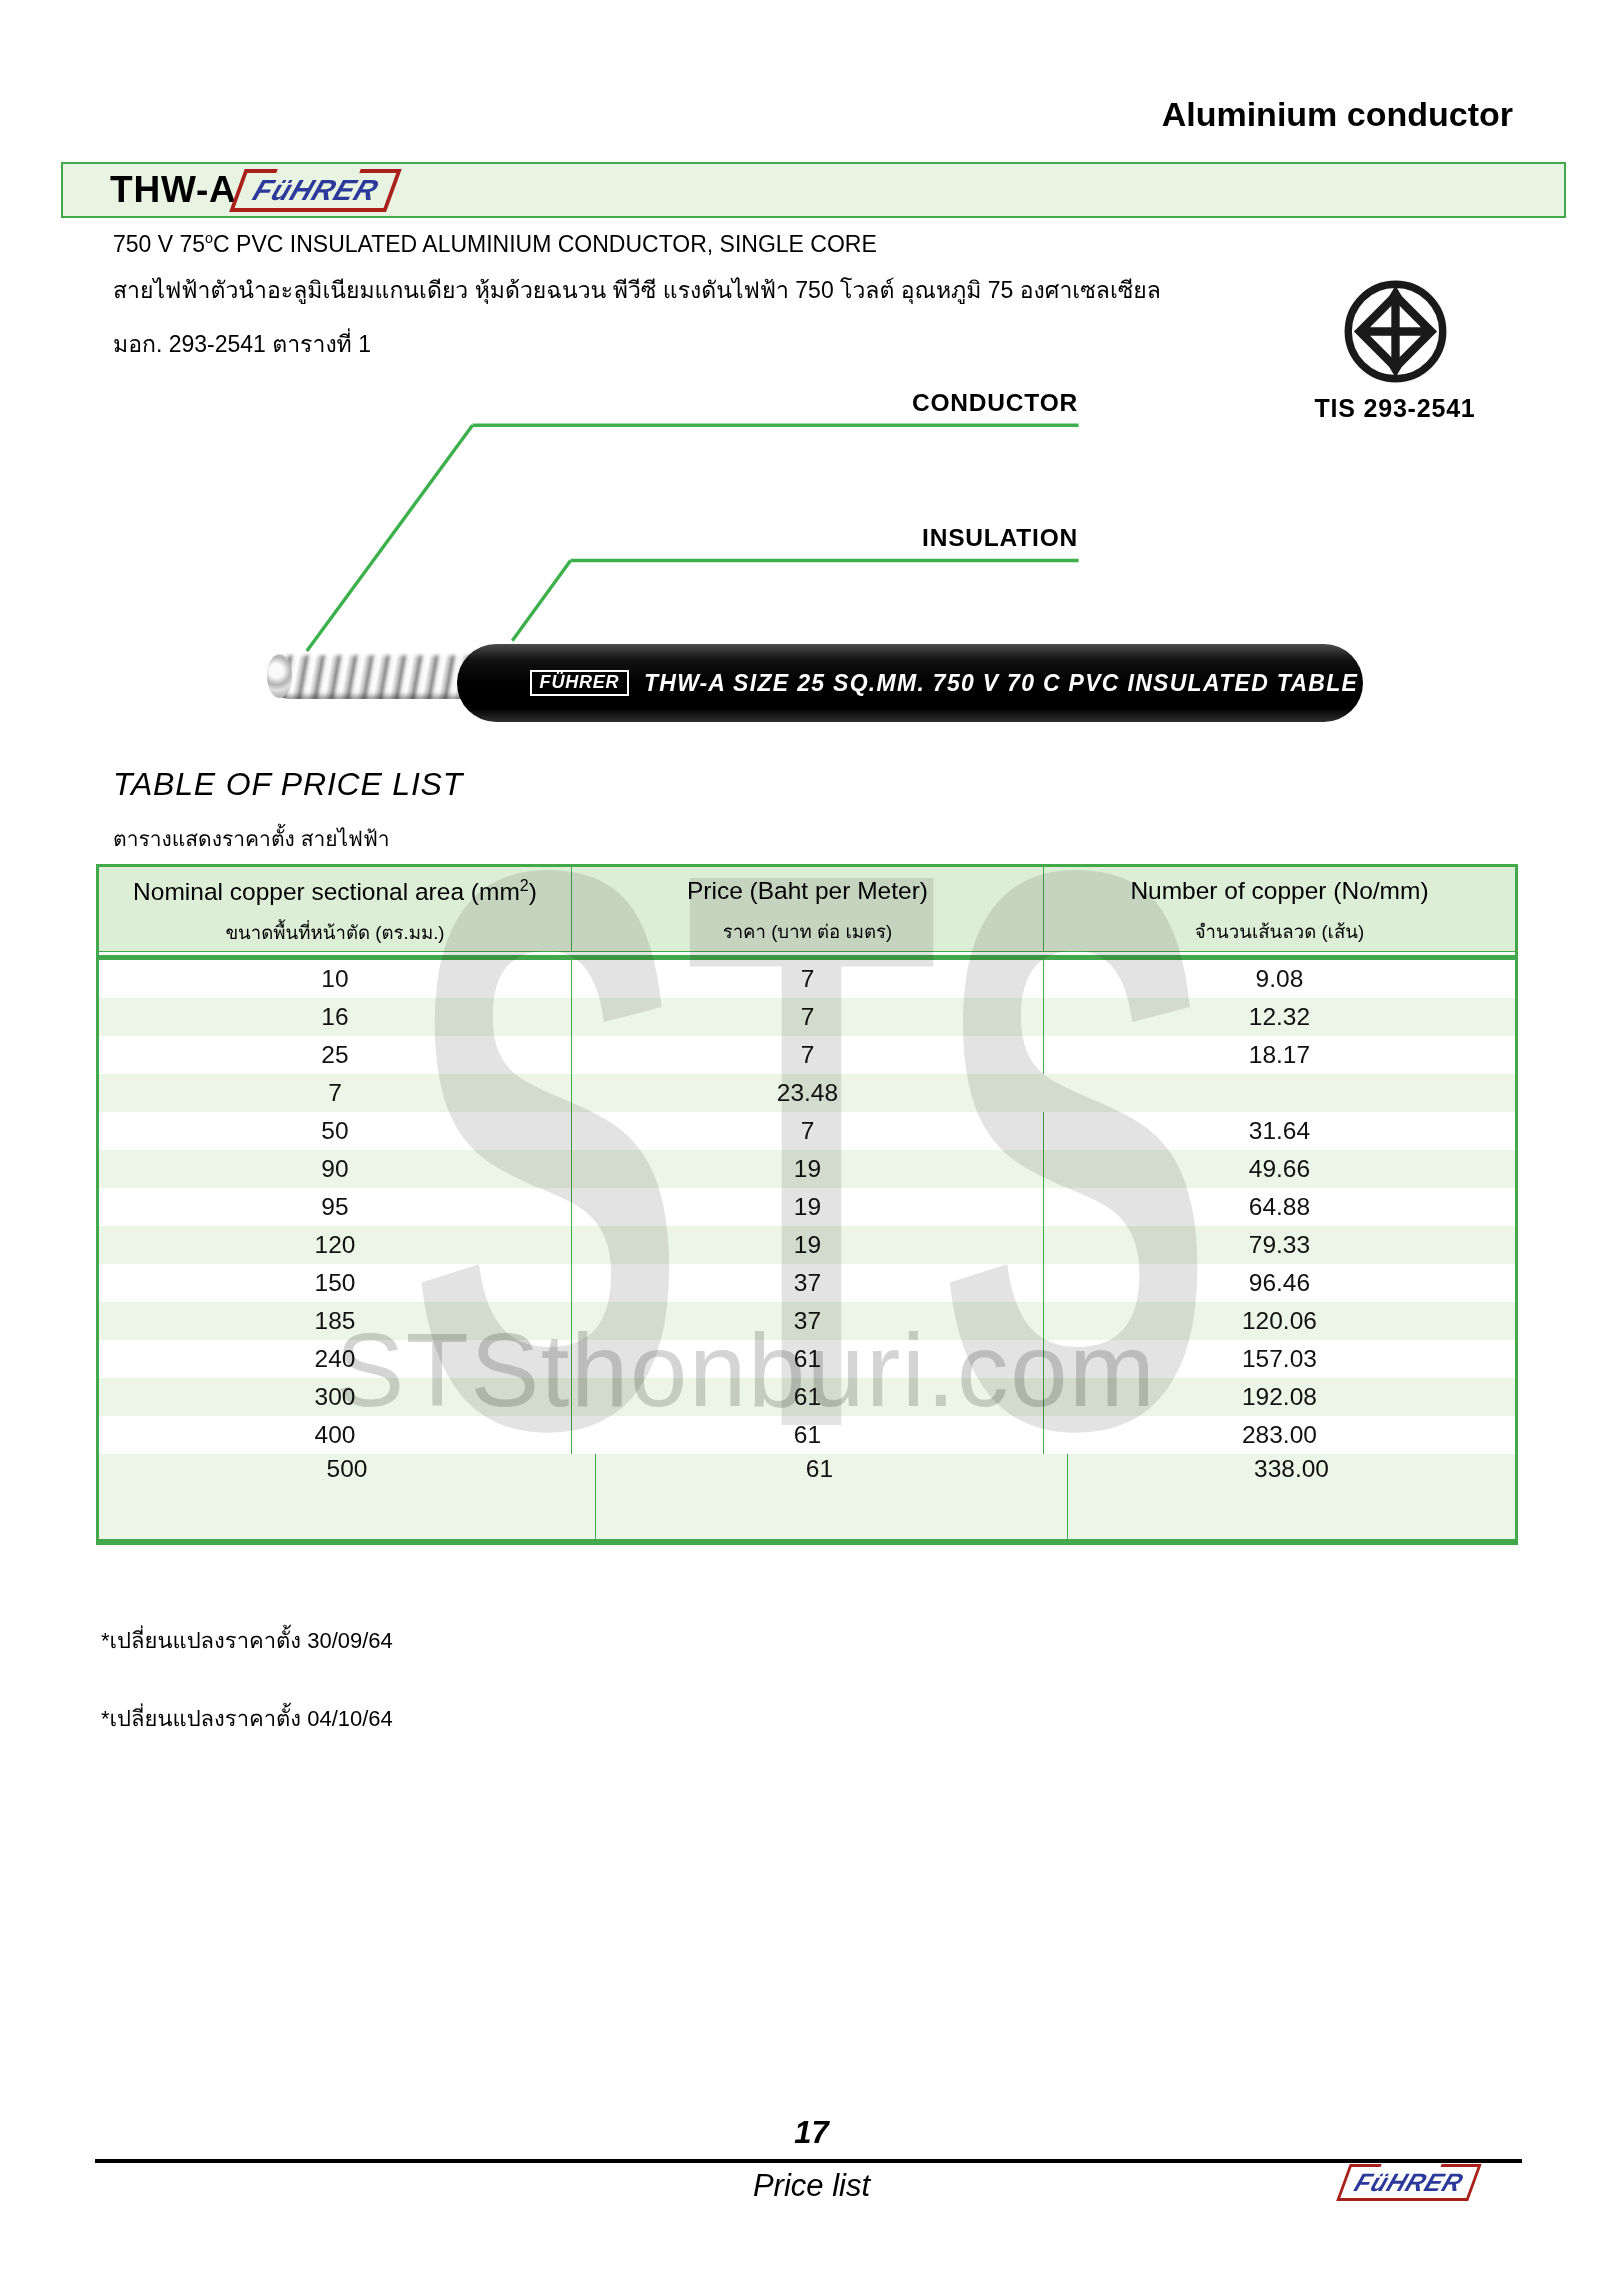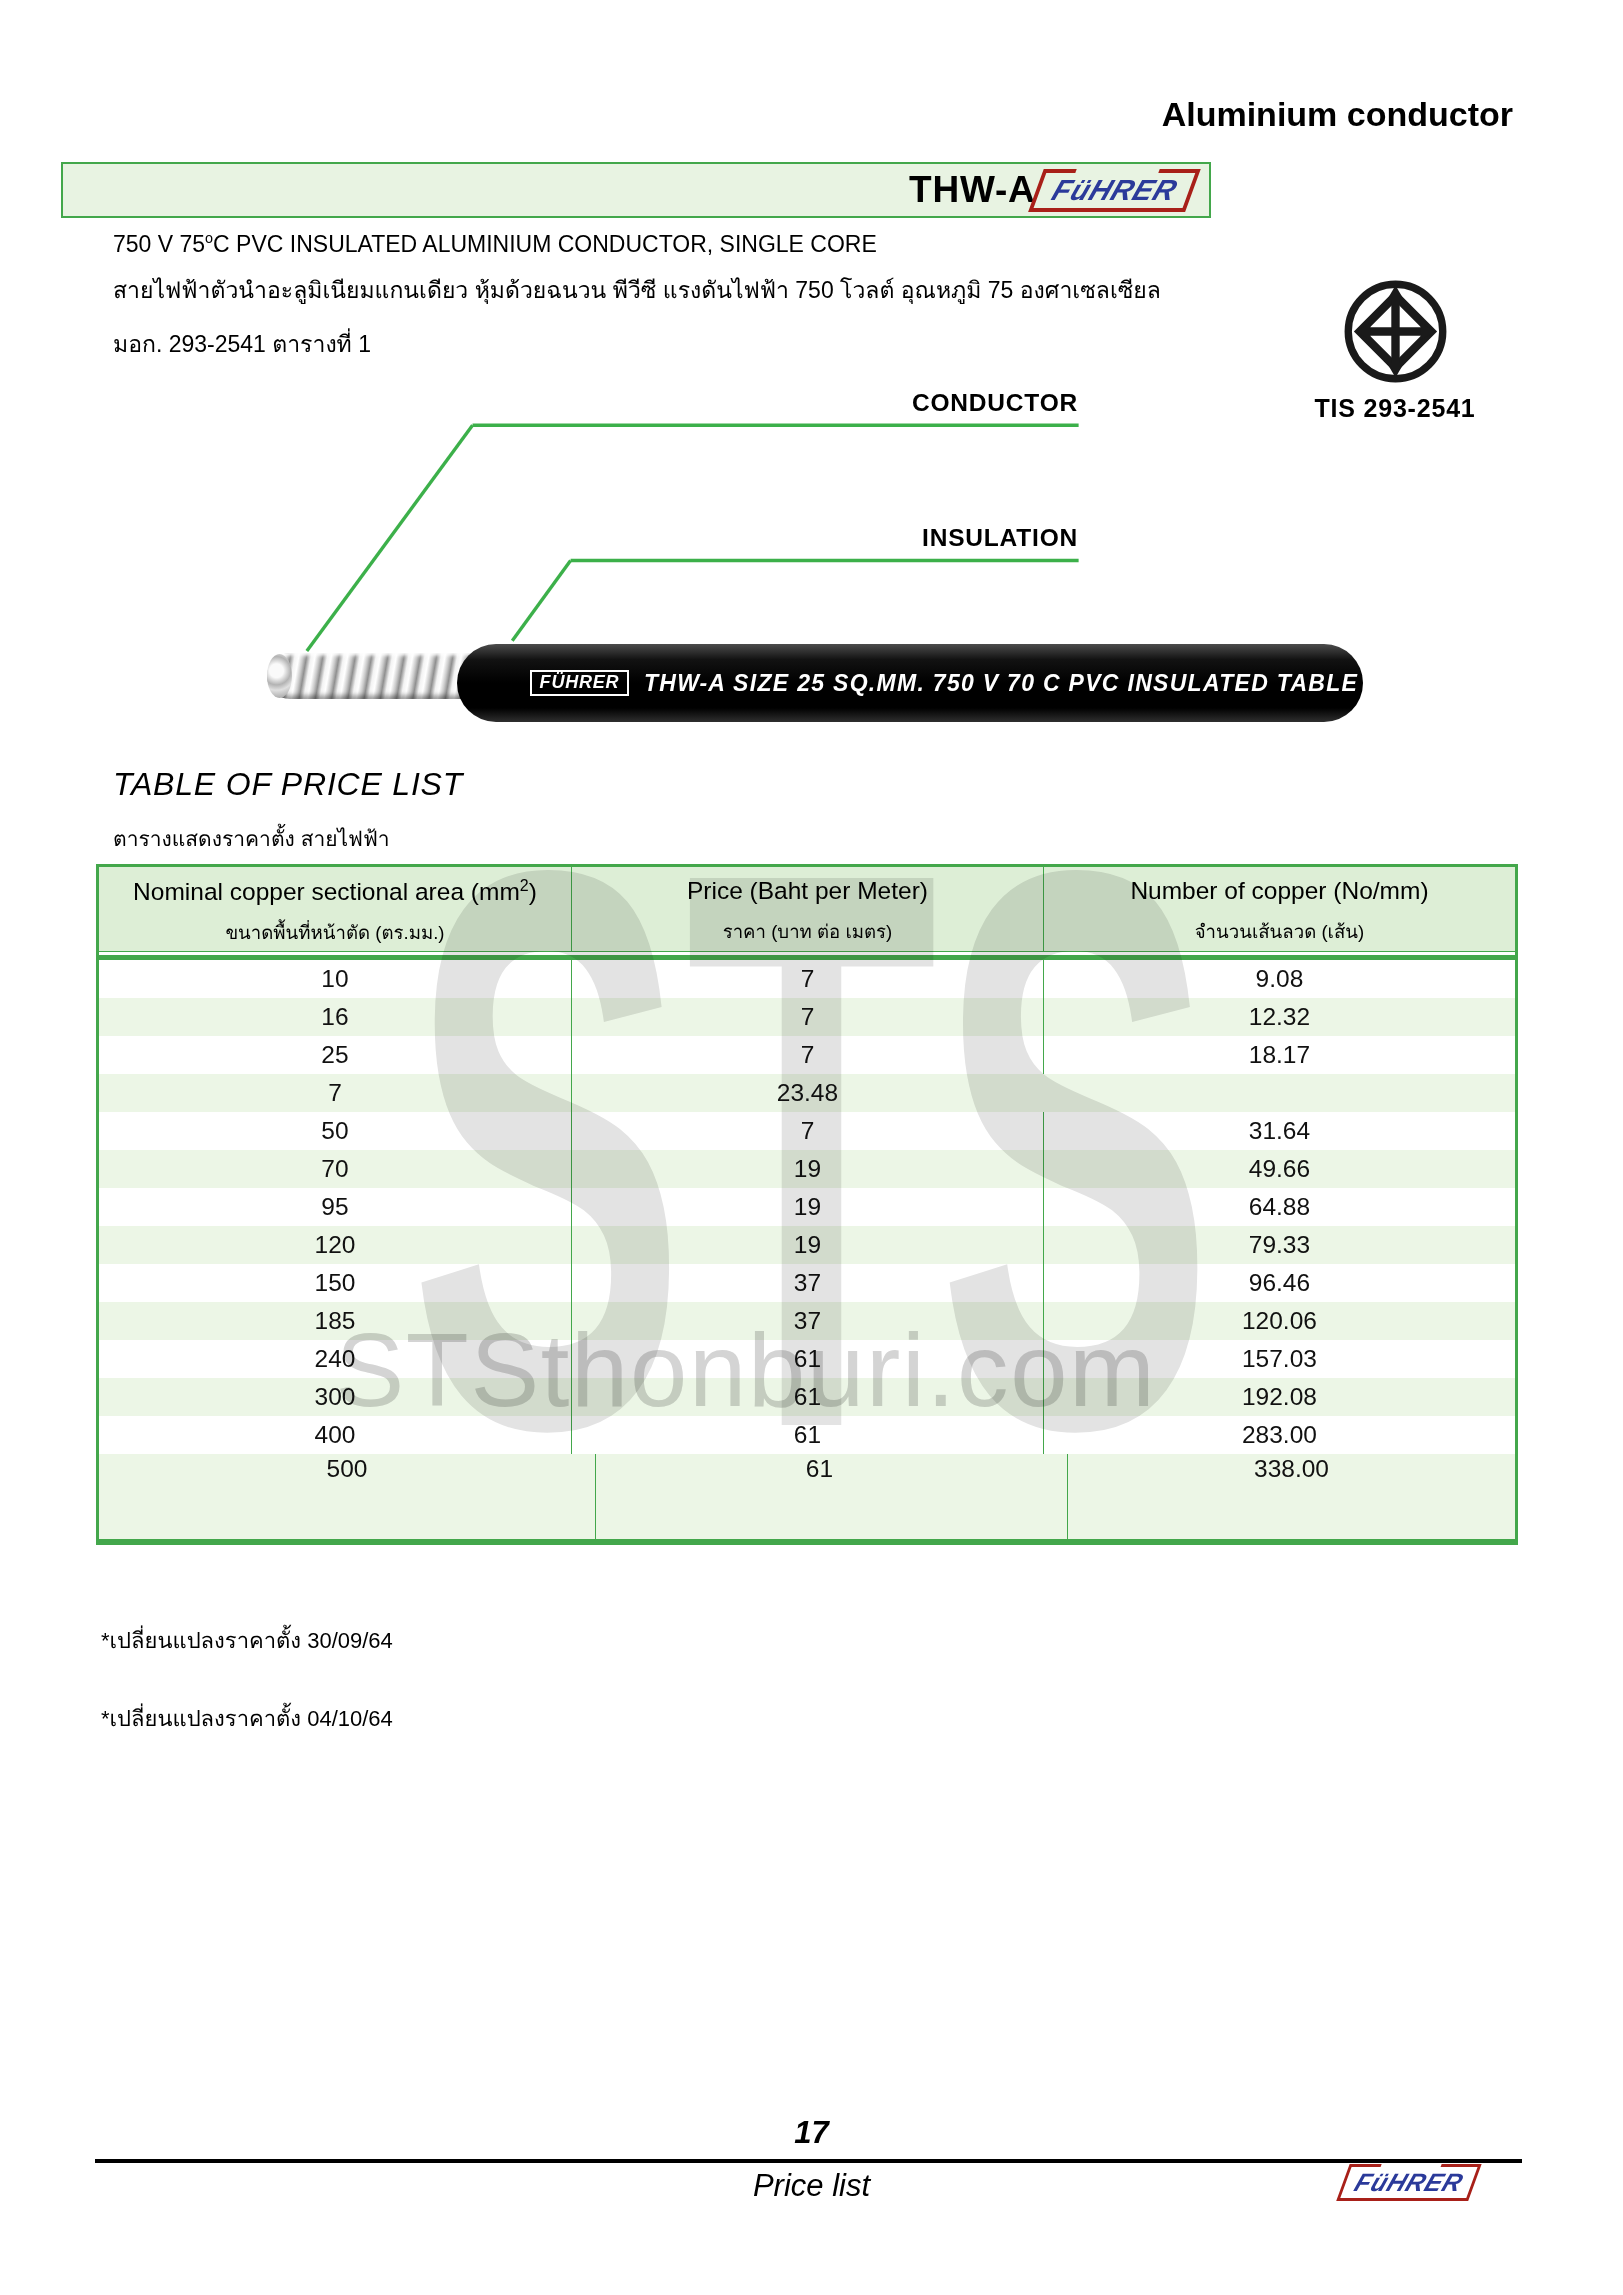--- a/index.html
+++ b/index.html
@@ -10,22 +10,22 @@
     --brand-blue:#2b3a9a;
     --brand-red:#a82019;
     --line-green:#3cb04a;
   }
   *{margin:0;padding:0;box-sizing:border-box;}
   body{background:#888;font-family:"Liberation Sans","DejaVu Sans",sans-serif;}
   .page{position:relative;width:1623px;height:2295px;background:#ffffff;overflow:hidden;margin:0 auto;}
 
   
   .page-title{position:absolute;top:95px;right:110px;font-size:34px;font-weight:bold;color:#000;}
-  .thwa-bar{position:absolute;left:61px;top:162px;width:1150px;height:56px;background:var(--bar-bg);
-            border:2.5px solid var(--green);display:flex;align-items:center;justify-content:flex-end;
+  .thwa-bar{position:absolute;left:61px;top:162px;width:1505px;height:56px;background:var(--bar-bg);
+            border:2.5px solid var(--green);display:flex;align-items:center;justify-content:flex-start;
             padding:0 16px 0 47px;}
   .thwa-title{font-size:37px;font-weight:bold;color:#000;letter-spacing:0.8px;}
 
   
   .f-frame{position:relative;display:flex;align-items:center;justify-content:center;
            border:4.2px solid var(--brand-red);transform:skewX(-20deg);padding:0.8px 13.5px;background:transparent;}
   .f-frame .gapcover{position:absolute;top:-4.2px;left:29px;right:37px;height:4.2px;}
   .f-text{font-size:29px;font-weight:bold;font-style:italic;color:var(--brand-blue);letter-spacing:0.8px;white-space:nowrap;}
   .f-frame.on-green .gapcover{background:var(--bar-bg);}
   .f-frame.on-white .gapcover{background:#ffffff;}
@@ -191,21 +191,21 @@
       <div class="pt-row">
           <div class="pt-cell">7</div>
           <div class="pt-cell">23.48</div>
         </div>
       <div class="pt-row">
           <div class="pt-cell">50</div>
           <div class="pt-cell">7</div>
           <div class="pt-cell">31.64</div>
         </div>
       <div class="pt-row">
-          <div class="pt-cell">70</div>
+          <div class="pt-cell">90</div>
           <div class="pt-cell">19</div>
           <div class="pt-cell">49.66</div>
         </div>
       <div class="pt-row">
           <div class="pt-cell">95</div>
           <div class="pt-cell">19</div>
           <div class="pt-cell">64.88</div>
         </div>
       <div class="pt-row">
           <div class="pt-cell">120</div>

